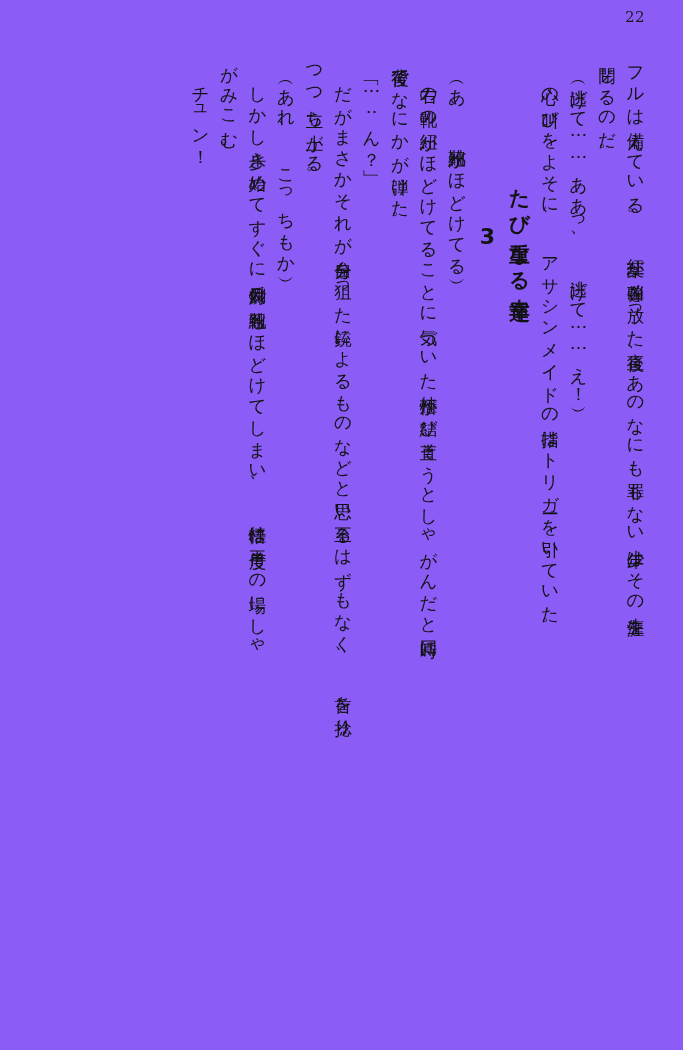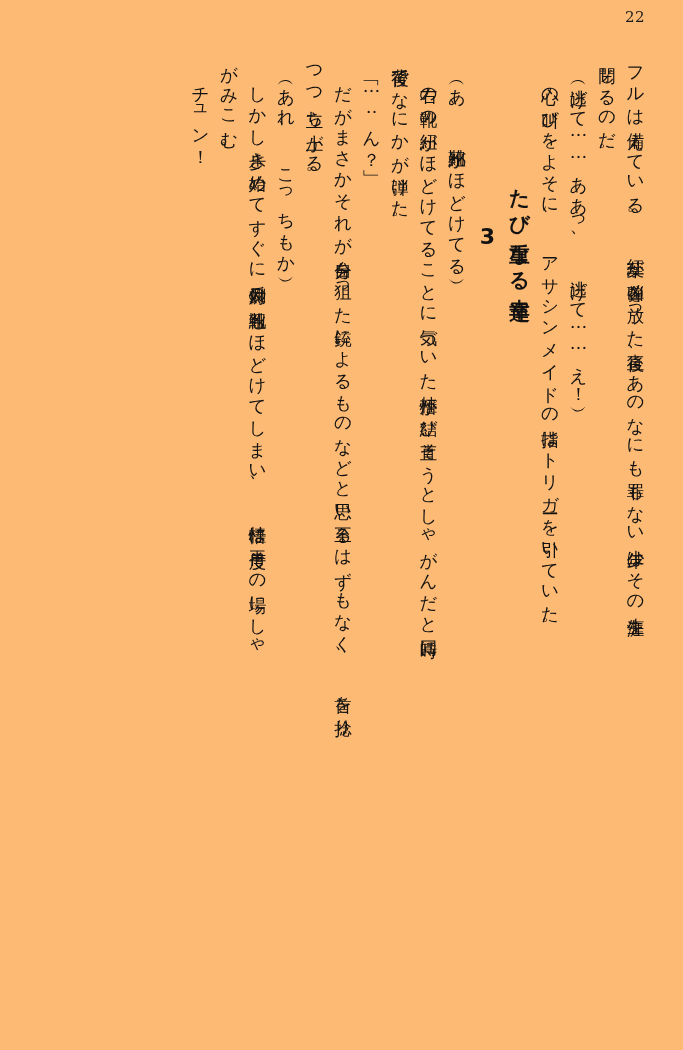--- a/index.html
+++ b/index.html
@@ -4,21 +4,21 @@
 <style>
   html, body {
     margin: 0;
     padding: 0;
     background: #ffffff;
   }
   #page {
     position: relative;
     width: 683px;
     height: 1050px;
-    background: #fdba74;
+    background: #8b5cf6;
     overflow: hidden;
     font-family: "DejaVu Serif", "Liberation Serif", serif;
     color: #111111;
   }
   #page-number {
     position: absolute;
     top: 8px;
     right: 38px;
     font-size: 15px;
     letter-spacing: 0.5px;

